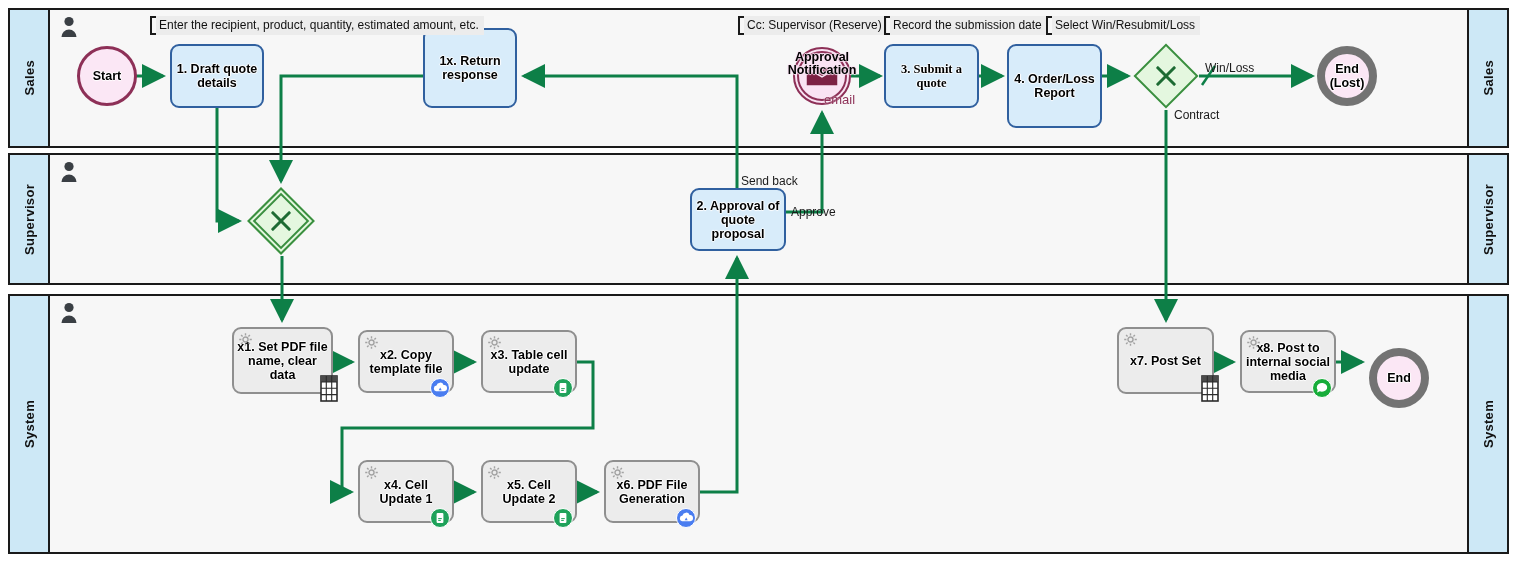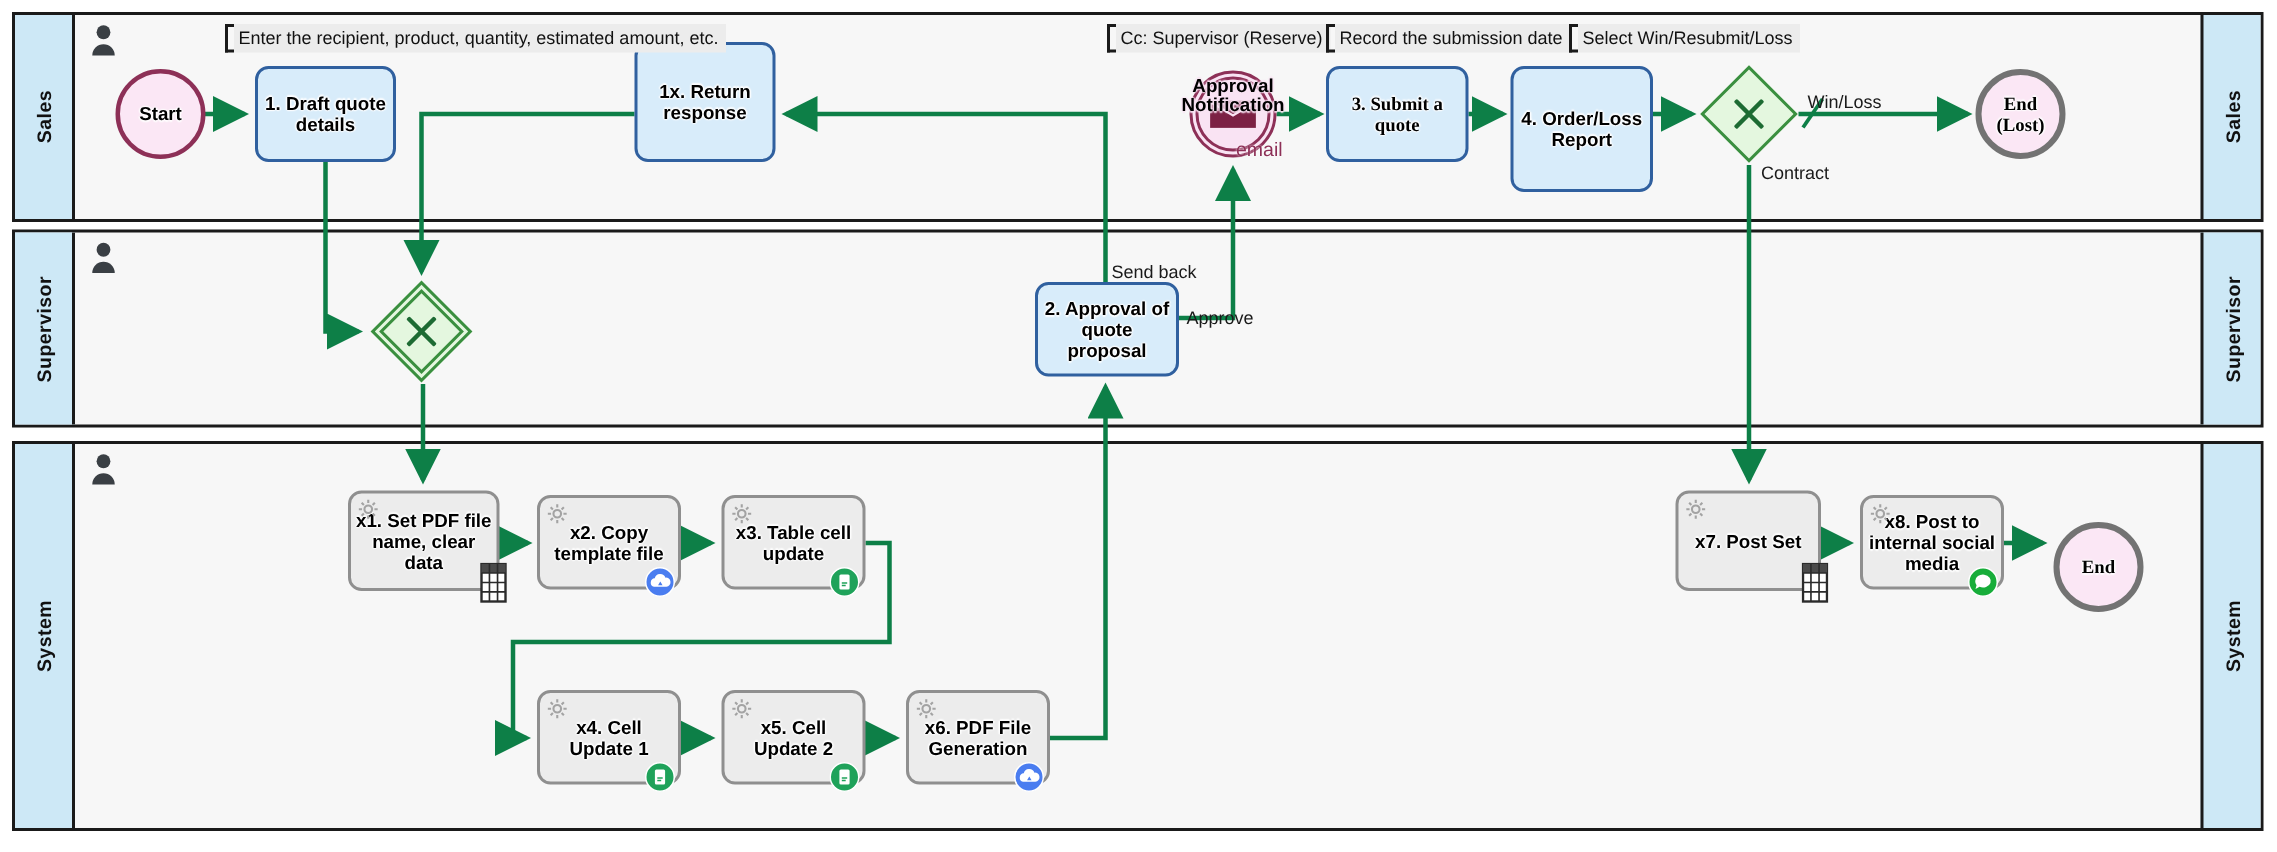--- a/index.html
+++ b/index.html
@@ -21,21 +21,21 @@
 
   
   .node { position:absolute; display:flex; align-items:center; justify-content:center; text-align:center;
           font-weight:bold; font-size:12.5px; line-height:1.12; color:#000;
           text-shadow:-1px 0 1px #fff,1px 0 1px #fff,0 -1px 1px #fff,0 1px 1px #fff; }
   .task { border-radius:9px; padding:3px; }
   .task.blue { background:#d8ecfa; border:2px solid #30609f; }
   .task.gray { background:#ececec; border:2px solid #8f8f8f; }
   .event { border-radius:50%; }
   .event.start { background:#fbe7f5; border:3px solid #8d3057; }
-  .event.end   { background:#fbe7f5; border:4px solid #737373;font-family:Liberation Serif, serif; }
+  .event.end   { background:#fbe7f5; border:8px solid #737373; }
   .event.message { background:#f9e3f3; border:2px solid #8d3057; }
   .ring { position:absolute; inset:2px; border:2px solid #8d3057; border-radius:50%; }
   .gw { position:absolute; transform:rotate(45deg); background:#e4f7df; border:2px solid #3a8f3f; }
   .gw .inner { position:absolute; inset:2px; border:2px solid #3a8f3f; }
   .gw .bar { position:absolute; background:#1d6b33; border-radius:1px; }
   .gw .bar.h { left:50%; top:50%; width:26px; height:3px; transform:translate(-50%,-50%); }
   .gw .bar.v { left:50%; top:50%; width:3px; height:26px; transform:translate(-50%,-50%); }
 
   .gear { position:absolute; left:4px; top:3px; }
   .badge { position:absolute; }

